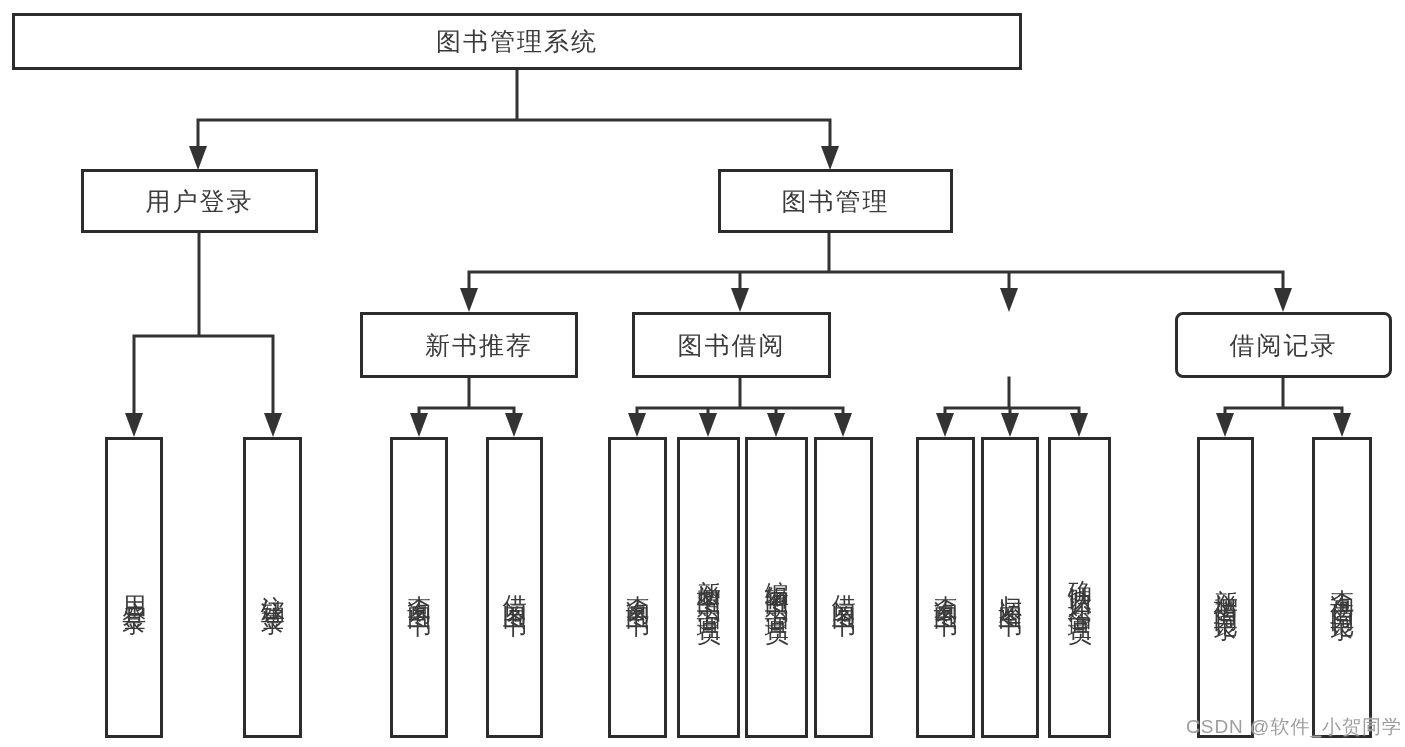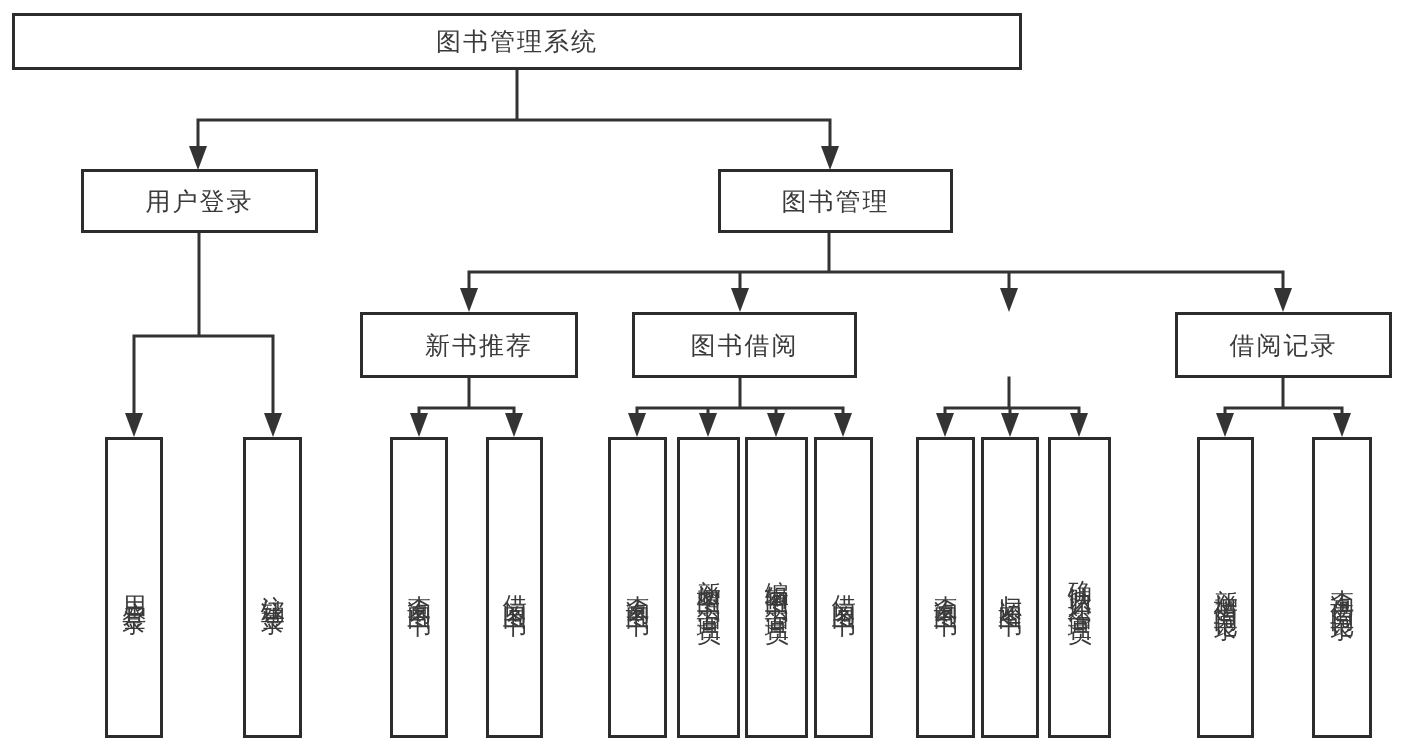--- a/index.html
+++ b/index.html
@@ -105,24 +105,24 @@
   <div class="hbox" style="left:81px;top:169px;width:237px;height:64px;">
     <span class="hlabel">用户登录</span>
   </div>
   <div class="hbox" style="left:712px;top:169px;width:235px;height:64px;margin-left:6px;">
     <span class="hlabel">图书管理</span>
   </div>
 
   <div class="hbox" style="left:360px;top:312px;width:218px;height:66px;padding-left:20px;">
     <span class="hlabel">新书推荐</span>
   </div>
-  <div class="hbox" style="left:632px;top:312px;width:225px;height:66px;">
+  <div class="hbox" style="left:632px;top:312px;width:199px;height:66px;">
     <span class="hlabel">图书借阅</span>
   </div>
-  <div class="hbox" style="left:1175px;top:312px;width:217px;height:66px;">
+  <div class="hbox" style="left:1175px;top:312px;width:217px;height:66px;border-radius:8px;">
     <span class="hlabel">借阅记录</span>
   </div>
 
   <div class="vbox" style="left:105px;top:437px;width:58px;height:301px;">
     <span class="vlabel">用户登录</span>
   </div>
   <div class="vbox" style="left:243px;top:437px;width:59px;height:301px;">
     <span class="vlabel">注销登录</span>
   </div>
 
@@ -156,14 +156,15 @@
     <span class="vlabel">确认归还（管理员）</span>
   </div>
 
   <div class="vbox" style="left:1197px;top:437px;width:57px;height:301px;">
     <span class="vlabel">新增借阅记录</span>
   </div>
   <div class="vbox" style="left:1312px;top:437px;width:60px;height:301px;">
     <span class="vlabel">查询借阅记录</span>
   </div>
 
+  <div class="watermark">CSDN @软件_小贺同学</div>
 
 </div>
 
 </body></html>

